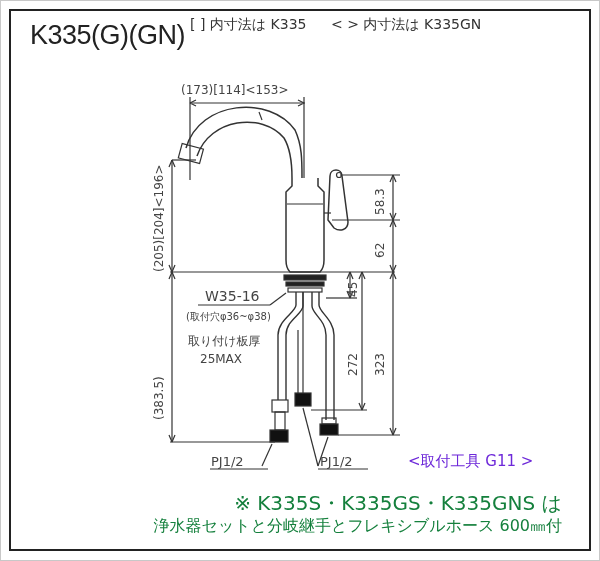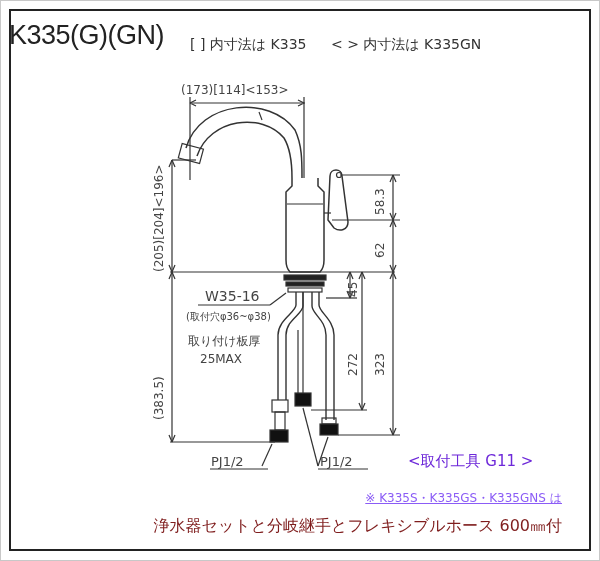--- a/index.html
+++ b/index.html
@@ -1,24 +1,24 @@
 <!DOCTYPE html>
 <html><head>
 <meta charset="utf-8">
 <style>
   html, body { margin: 0; padding: 0; background: #ffffff; }
   body { width: 600px; height: 561px; position: relative; overflow: hidden; font-family: "DejaVu Sans", "Liberation Sans", sans-serif; }
   .outer { position: absolute; left: 0; top: 0; width: 598px; height: 559px; border: 1px solid #c8c8c8; }
   .frame { position: absolute; left: 9px; top: 9px; width: 578px; height: 538px; border: 2px solid #222; background: #fff; }
-  .title { position: absolute; left: 9px; top: 20px; font-size: 27px; color: #222; letter-spacing: -0.5px; font-family: "Liberation Sans", sans-serif; }
-  .subtitle { position: absolute; left: 190px; top: 36px; font-size: 14px; color: #333; }
+  .title { position: absolute; left: 30px; top: 20px; font-size: 27px; color: #222; letter-spacing: -0.5px; font-family: "Liberation Sans", sans-serif; }
+  .subtitle { position: absolute; left: 190px; top: 16px; font-size: 14px; color: #333; }
   .subtitle span { margin-right: 20px; }
   .tool { position: absolute; left: 408px; top: 452px; font-size: 15px; color: #6d28d9; }
-  .note1 { position: absolute; right: 38px; top: 490px; font-size: 12px; color: #8b5cf6; text-align: right; text-decoration: underline; }
-  .note2 { position: absolute; right: 38px; top: 516px; font-size: 16px; color: #7f1d1d; text-align: center; }
+  .note1 { position: absolute; right: 38px; top: 490px; font-size: 20px; color: #15803d; text-align: right; }
+  .note2 { position: absolute; right: 38px; top: 516px; font-size: 16px; color: #15803d; text-align: center; }
   svg { position: absolute; left: 0; top: 0; }
   .dimtxt { font-family: "DejaVu Sans", sans-serif; font-size: 12px; fill: #444; }
   .lbl { font-family: "DejaVu Sans", sans-serif; fill: #444; }
 </style>
 </head>
 <body>
 
 <div class="outer"></div>
 <div class="frame"></div>
 

